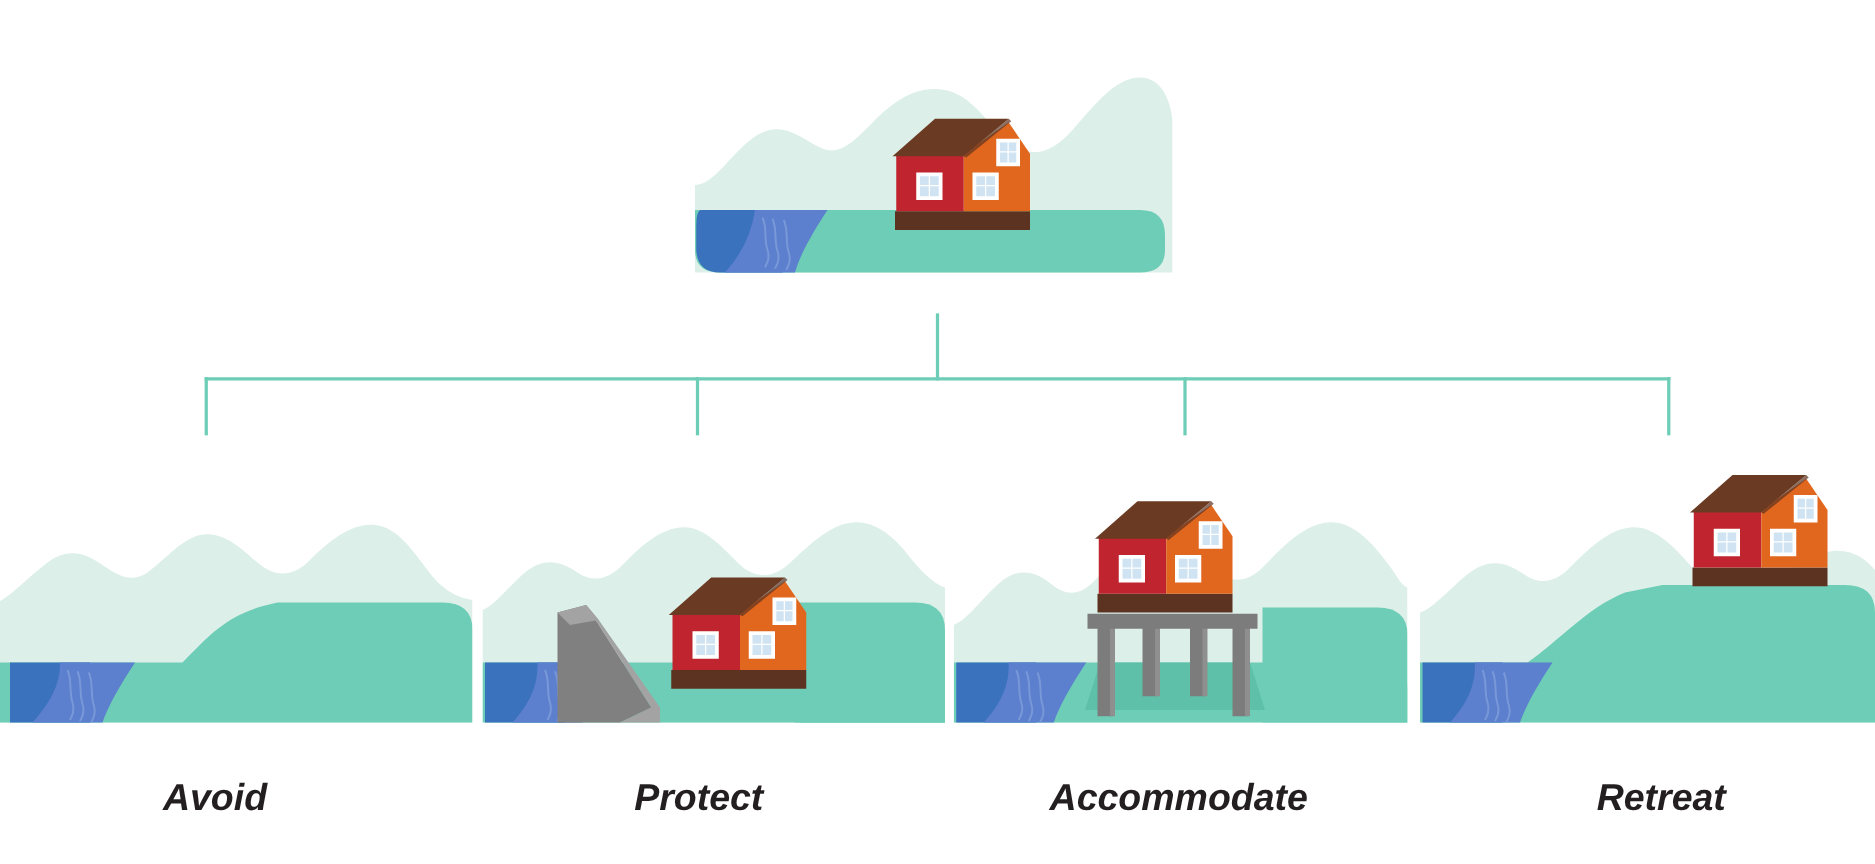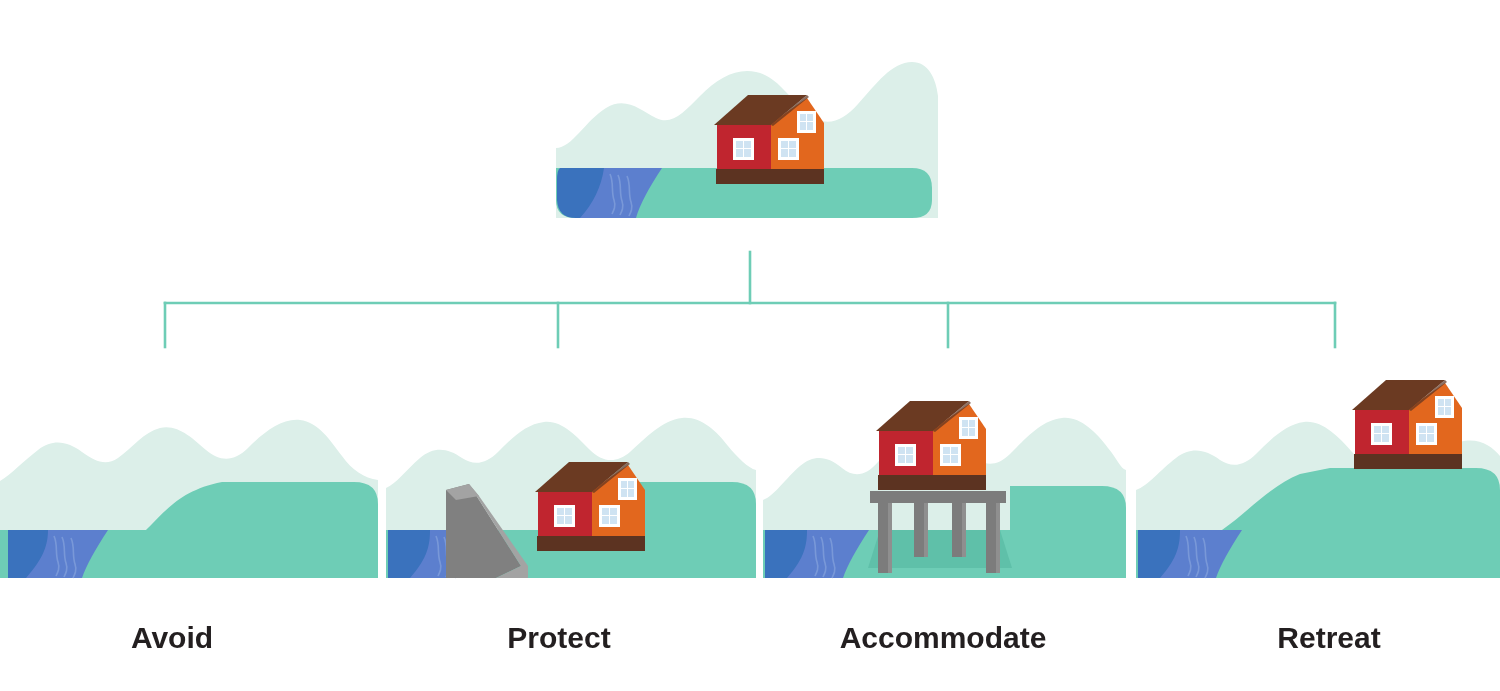--- a/index.html
+++ b/index.html
@@ -12,20 +12,21 @@
     font-family: "Liberation Sans", sans-serif;
     width: 1500px;
     height: 691px;
     position: relative;
     overflow: hidden;
   }
   #diagram-root {
     position: relative;
     width: 1500px;
     height: 691px;
+    font-style: italic;
   }
   svg.stage {
     position: absolute;
     left: 0;
     top: 0;
     width: 1500px;
     height: 691px;
     display: block;
   }
   .label-text {

